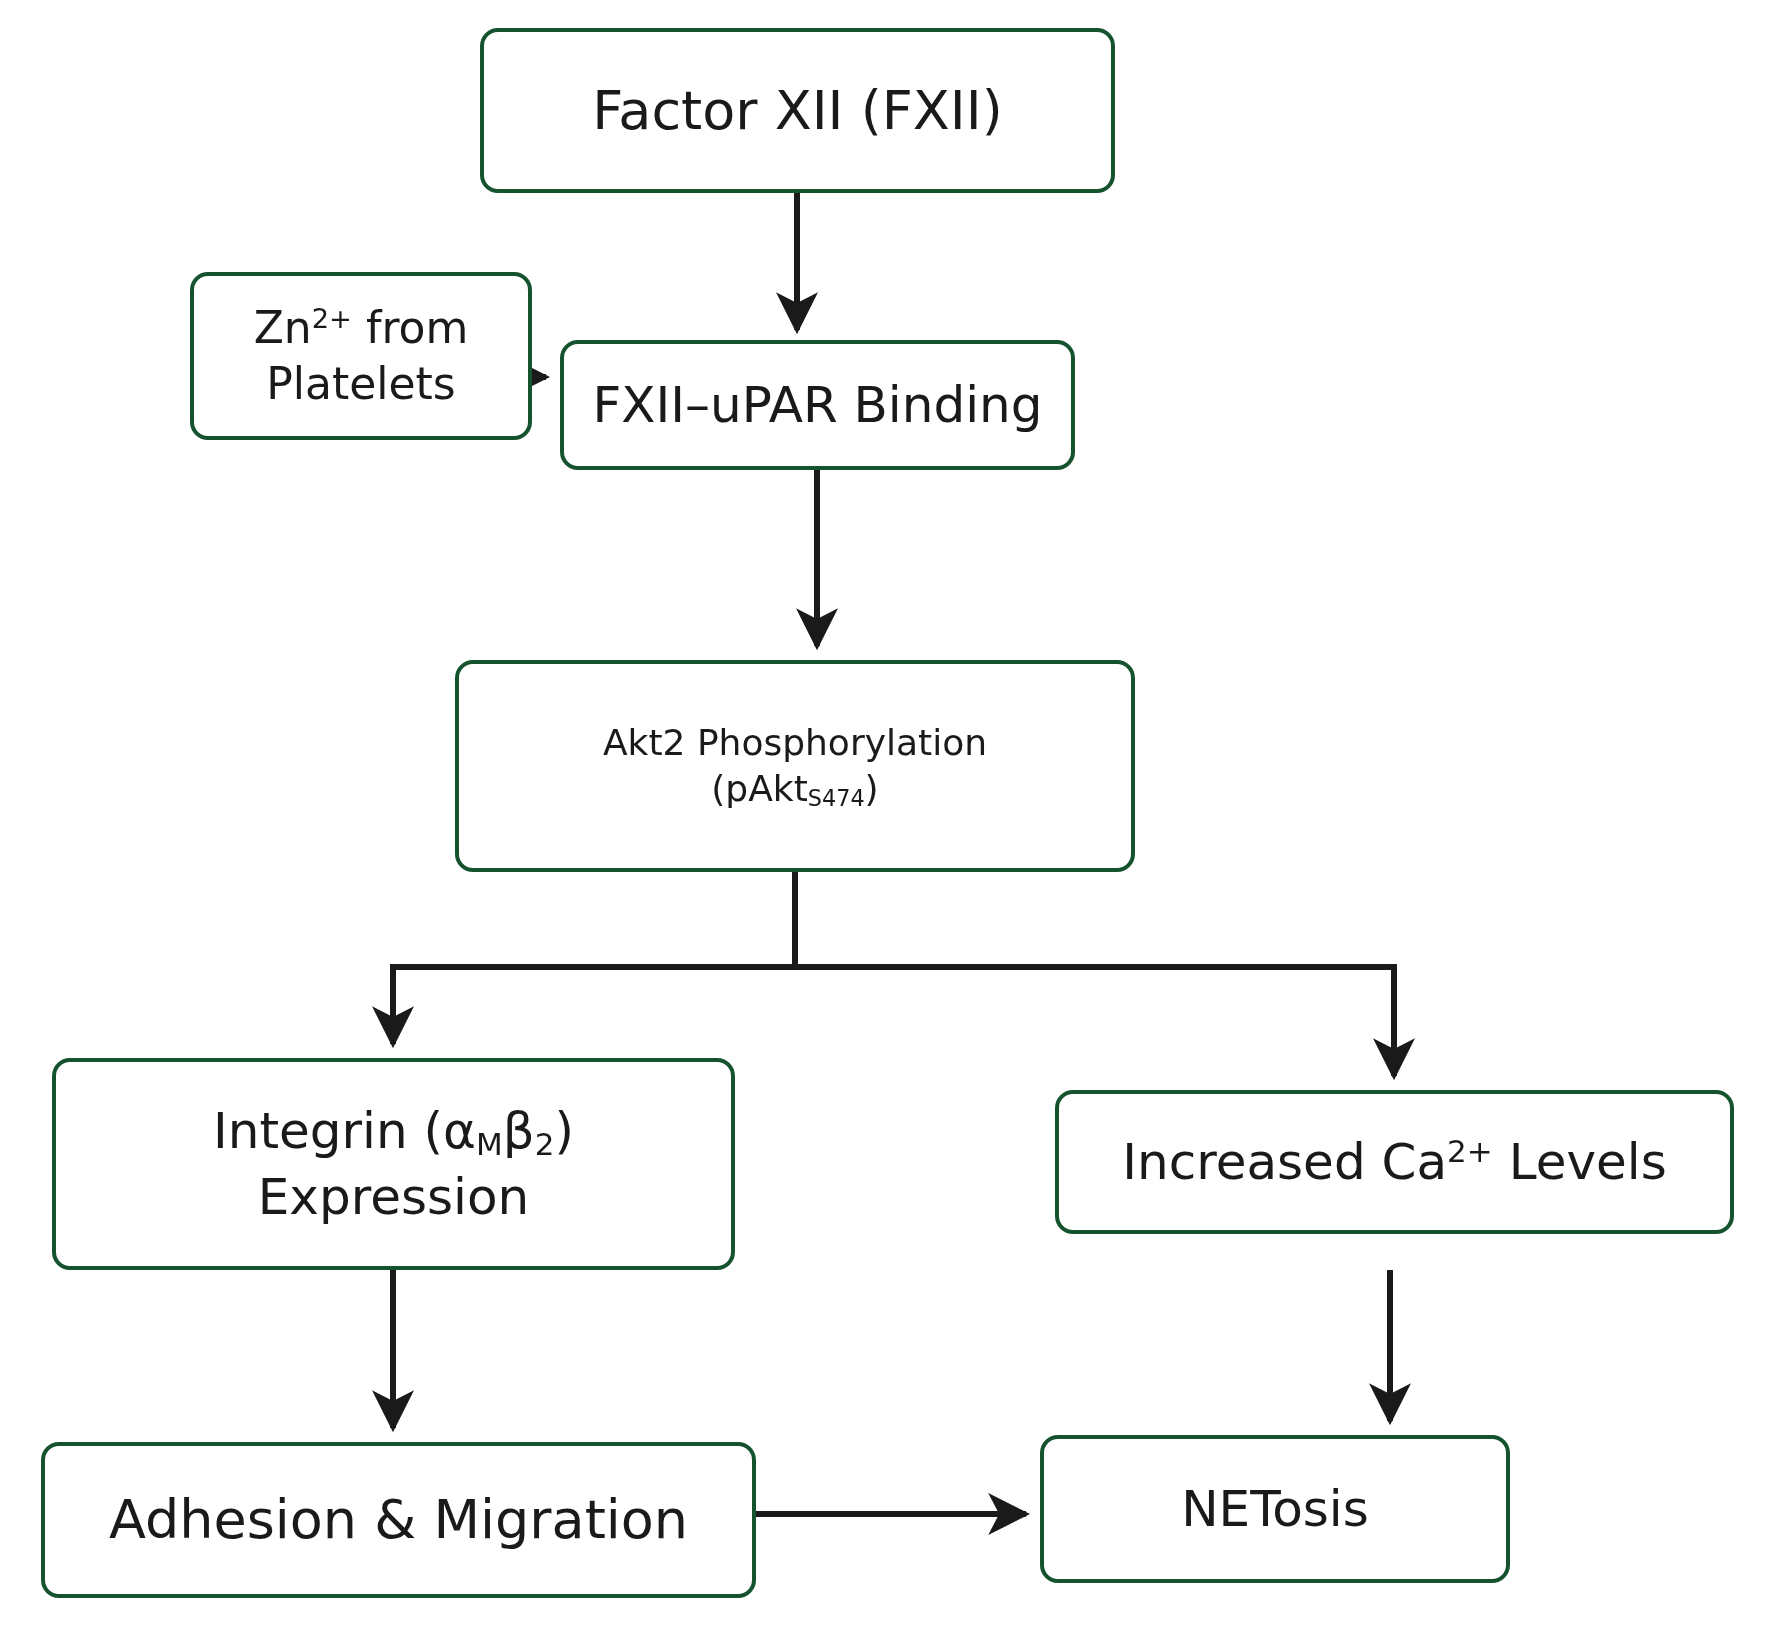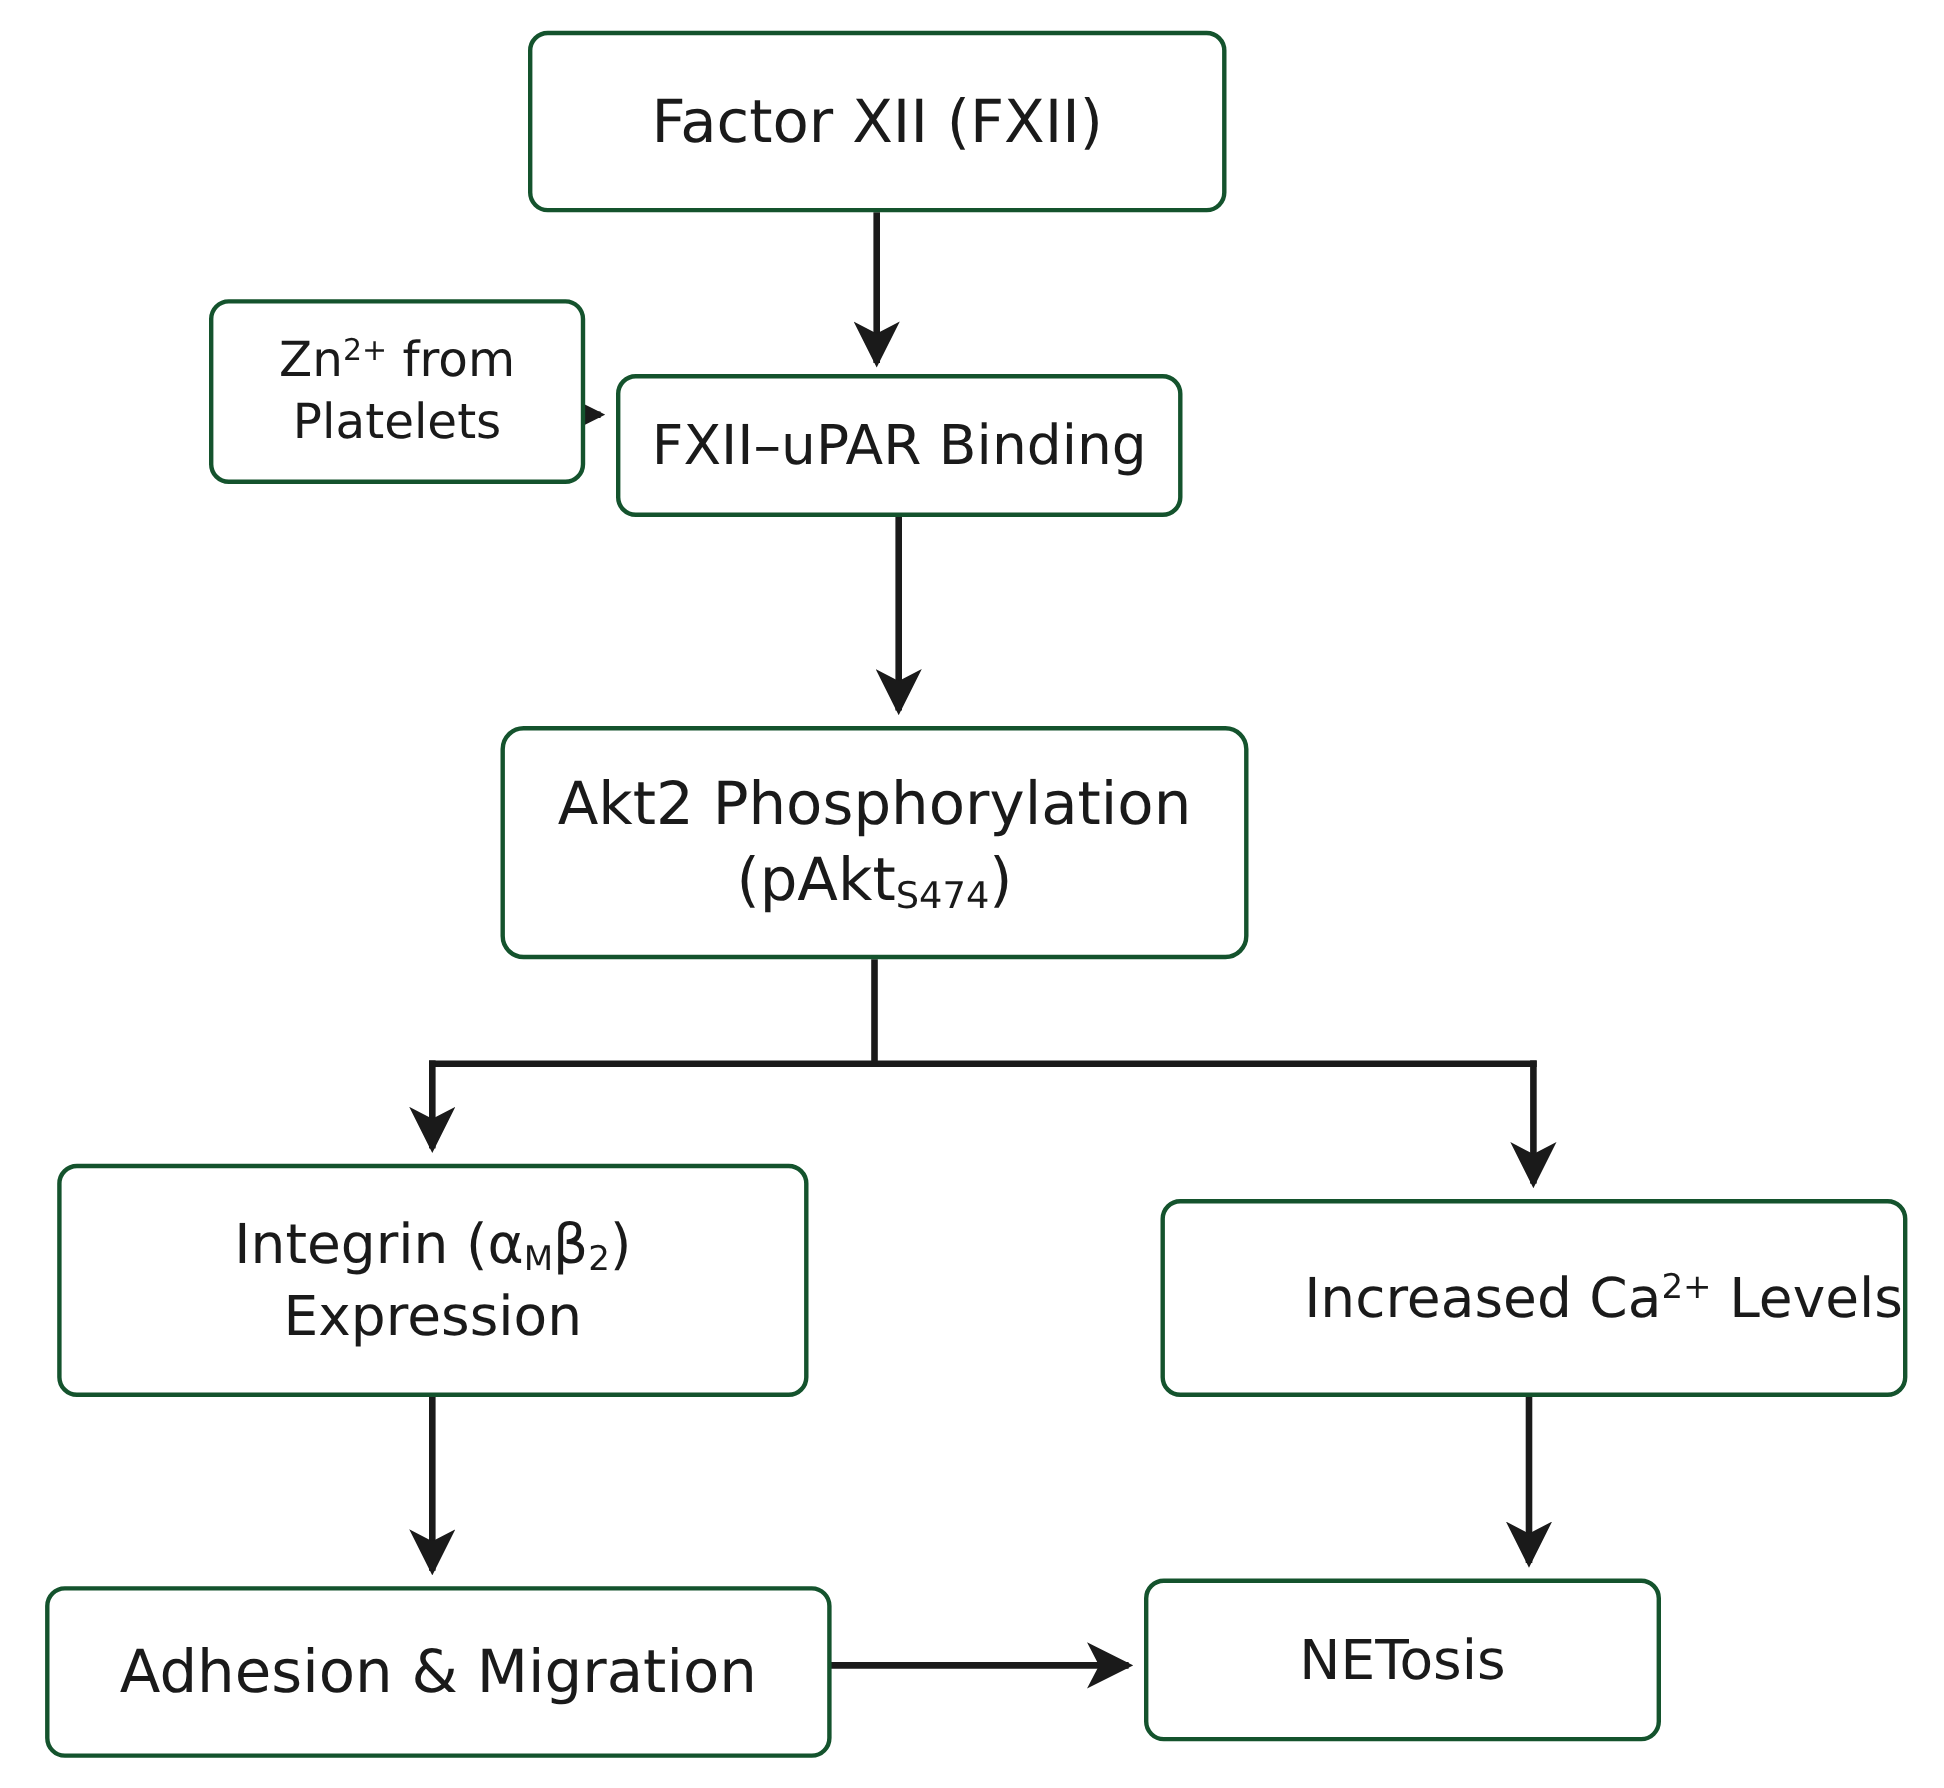--- a/index.html
+++ b/index.html
@@ -45,23 +45,23 @@
   }
   .sub {
     font-size: 62%;
     vertical-align: -0.22em;
     text-align: center;
   }
   
   #n-factor-xii  { left: 480px;  top: 28px;   width: 635px; height: 165px; font-size: 54px; }
   #n-zn          { left: 190px;  top: 272px;  width: 342px; height: 168px; font-size: 44px; }
   #n-fxii-upar   { left: 560px;  top: 340px;  width: 515px; height: 130px; font-size: 50px; text-align: right; }
-  #n-akt2        { left: 455px;  top: 660px;  width: 680px; height: 212px; font-size: 54px; border-radius: 21px; }
+  #n-akt2        { left: 455px;  top: 660px;  width: 680px; height: 212px; font-size: 36px; }
   #n-integrin    { left: 52px;   top: 1058px; width: 683px; height: 212px; font-size: 50px; }
-  #n-ca          { left: 1055px; top: 1090px; width: 679px; height: 180px; font-size: 50px; justify-content: flex-end; }
+  #n-ca          { left: 1055px; top: 1090px; width: 679px; height: 144px; font-size: 50px; }
   #n-adhesion    { left: 41px;   top: 1442px; width: 715px; height: 156px; font-size: 54px; }
   #n-netosis     { left: 1040px; top: 1435px; width: 470px; height: 148px; font-size: 50px; }
 </style>
 </head>
 <body>
 
 <div class="canvas">
 
   <svg class="connector-layer" viewBox="0 0 1767 1625" xmlns="http://www.w3.org/2000/svg">
     <defs>

